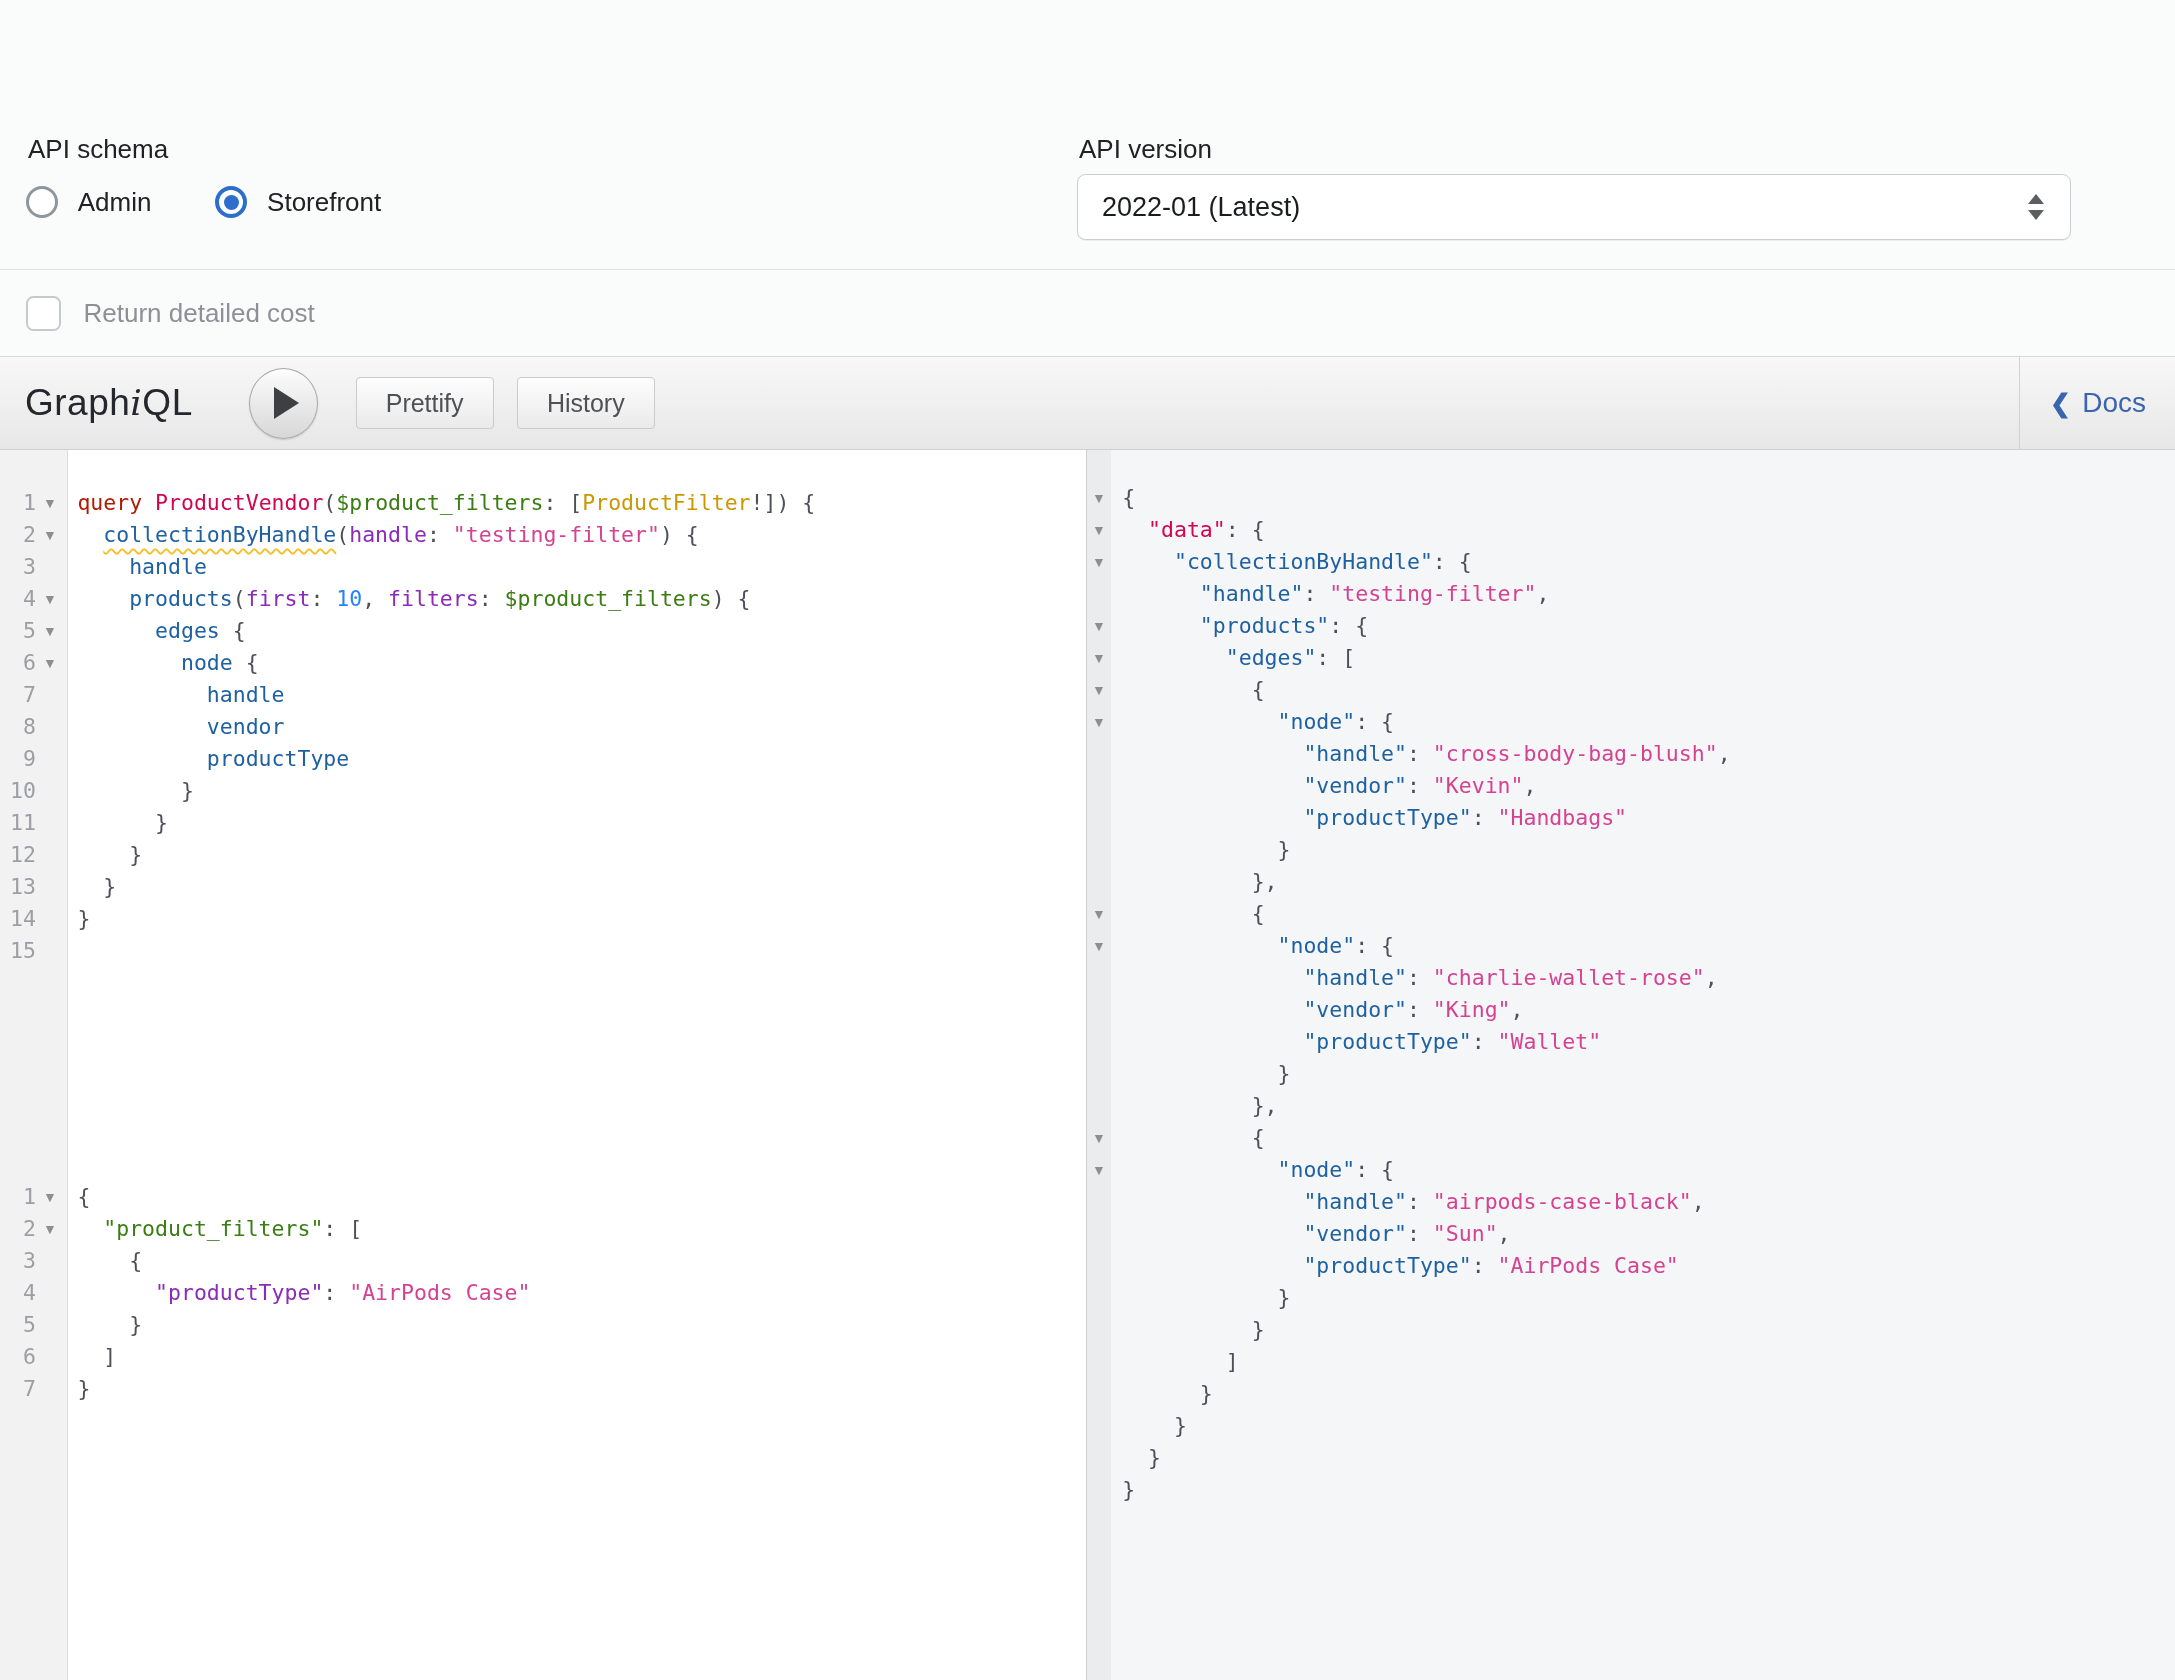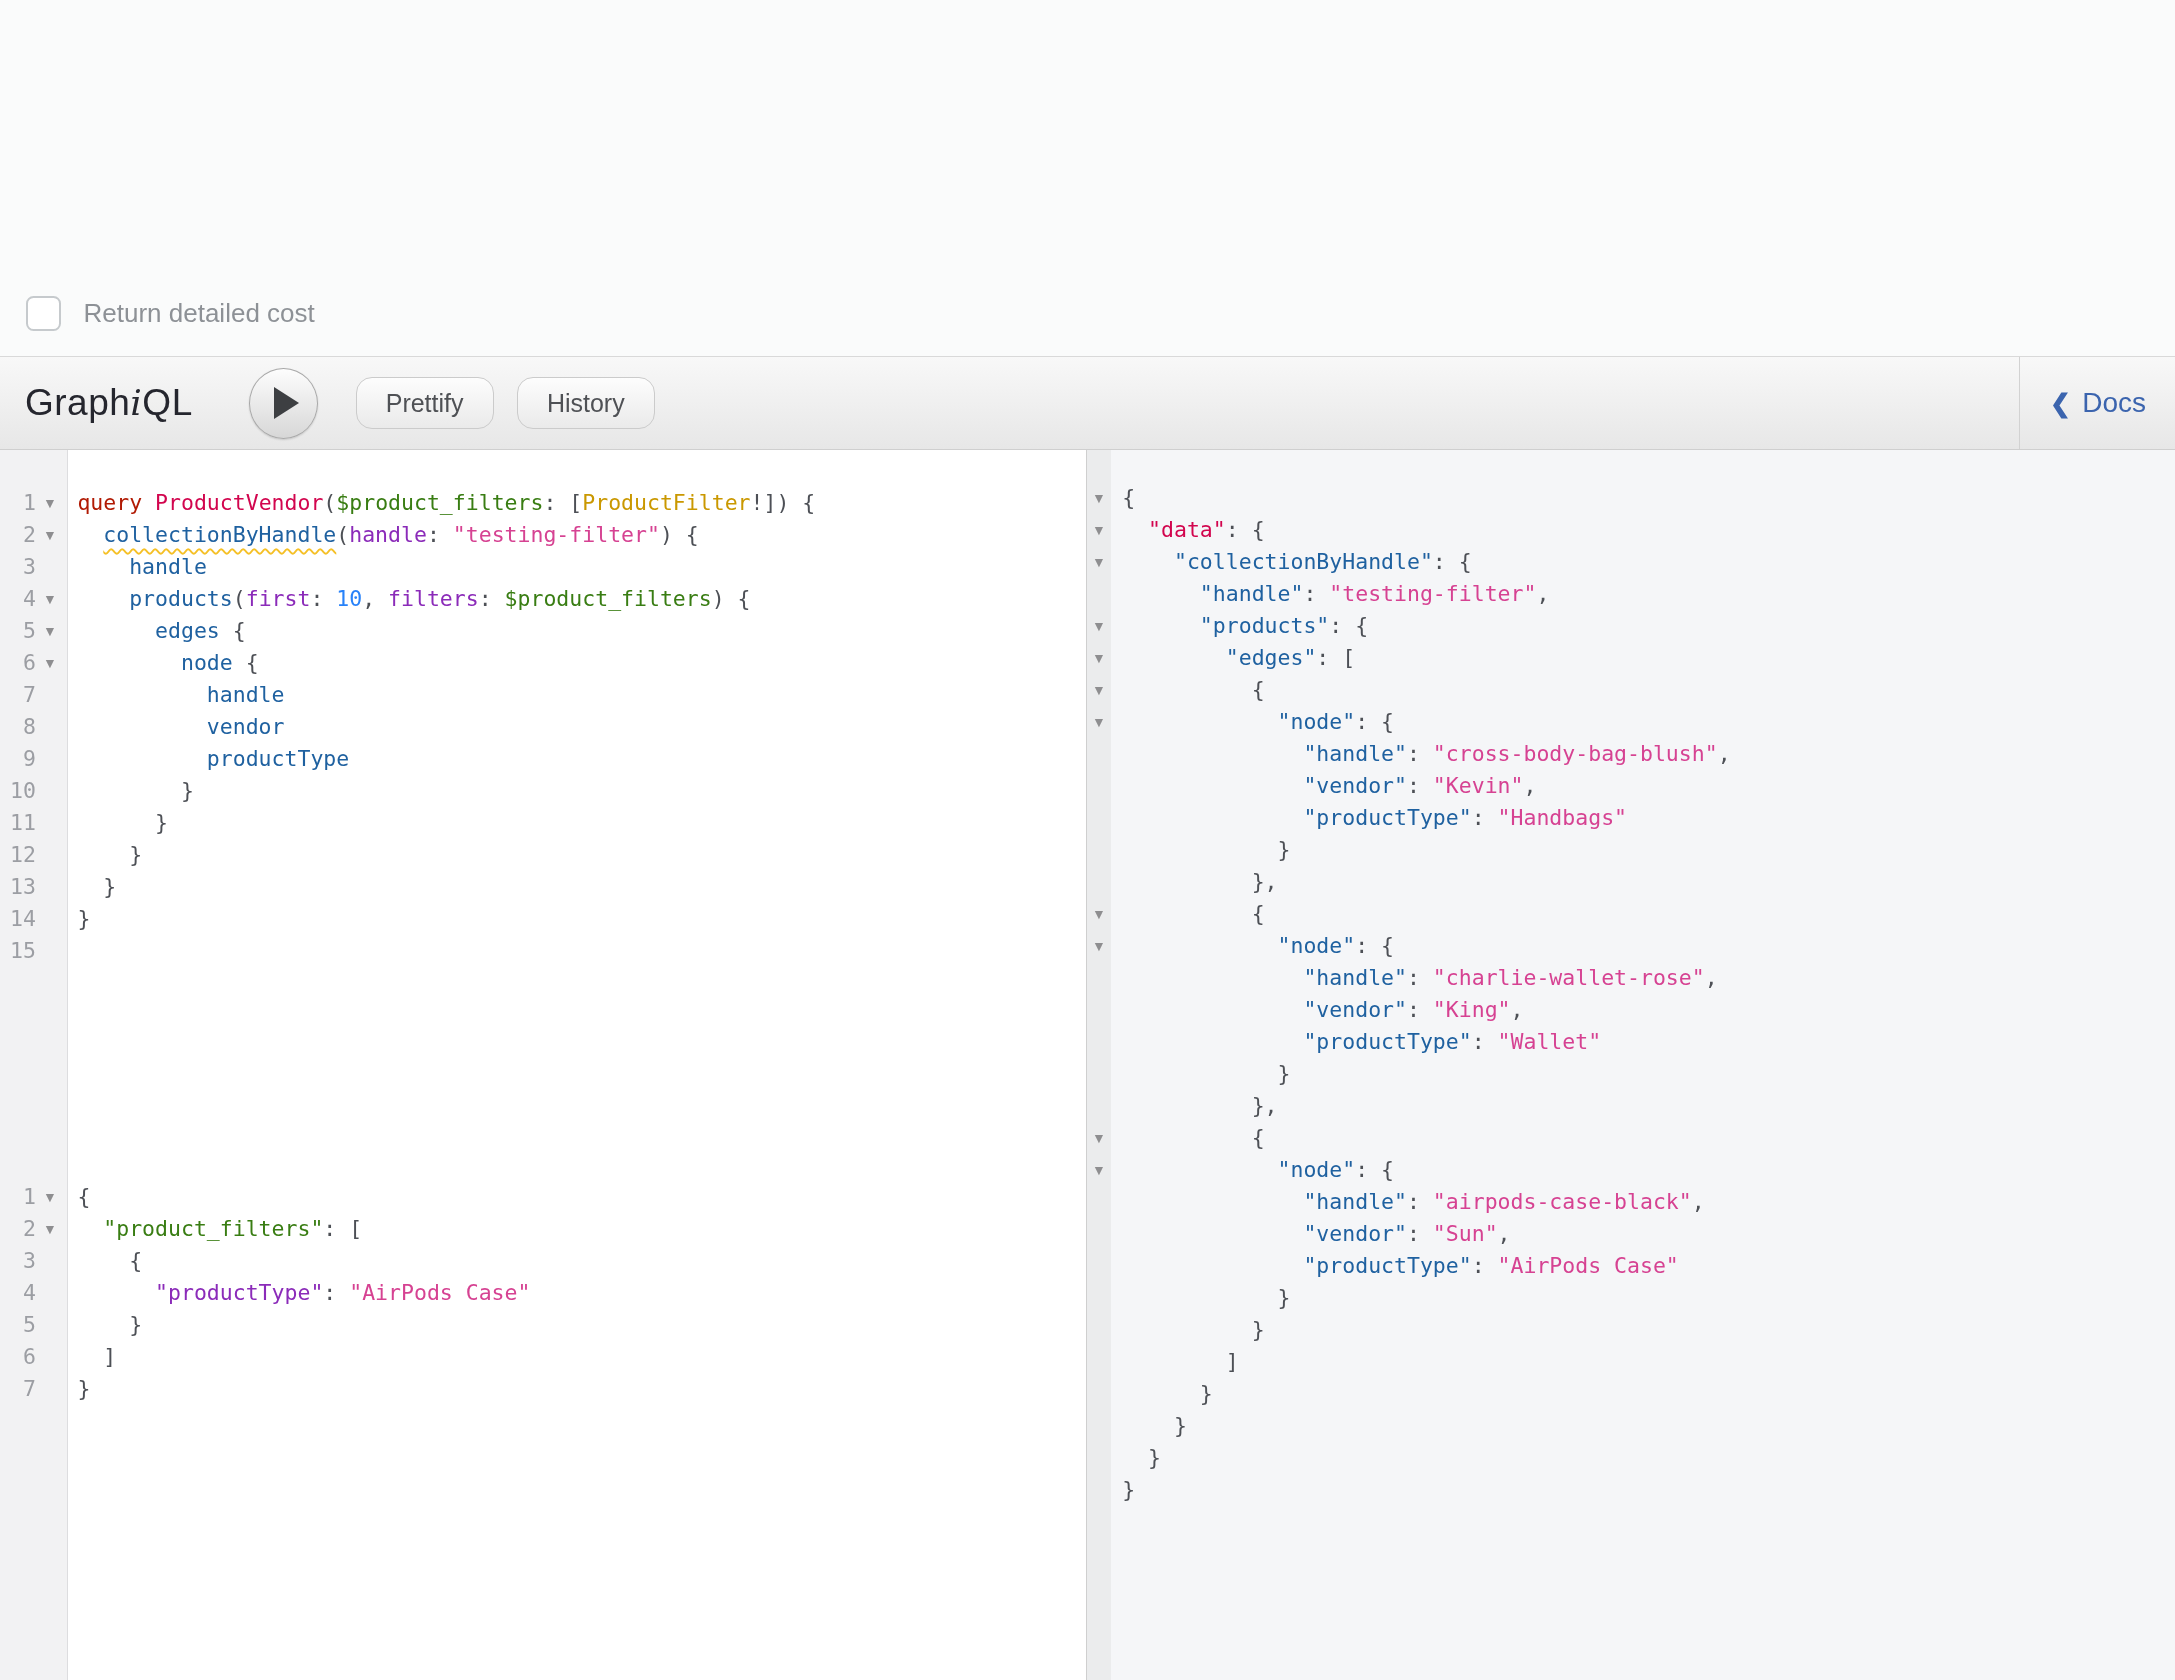--- a/index.html
+++ b/index.html
@@ -43,21 +43,21 @@
   .toolbar{position:absolute;left:0;top:356px;width:2176px;height:94px;box-sizing:border-box;
     background:linear-gradient(#f8f8f8,#e7e7e7);border-top:1.9px solid #d9d9d9;border-bottom:1.9px solid #cfcfcf;
     display:flex;align-items:center;}
   .logo{font-size:37px;color:#25262e;margin-left:25px;font-weight:500;letter-spacing:0.5px;}
   .logo em{font-family:"DejaVu Serif",serif;font-style:italic;font-size:36px;}
   .play-btn{width:69px;height:71px;border-radius:50%;margin-left:56px;cursor:pointer;
     background:linear-gradient(#fdfdfd,#d7d7d7);border:1.9px solid #a8a8a8;box-sizing:border-box;
     display:flex;align-items:center;justify-content:center;box-shadow:0 0.9px 1.9px rgba(0,0,0,.15);}
   .play-tri{width:0;height:0;border-top:16px solid transparent;border-bottom:16px solid transparent;
     border-left:25px solid #3d3f42;margin-left:6.6px;}
-  .tb-btn{height:52px;margin-left:23.4px;padding:0 29px;border-radius:16px;cursor:pointer;
+  .tb-btn{height:52px;margin-left:23.4px;padding:0 29px;border-radius:4px;cursor:pointer;
     background:linear-gradient(#fdfdfd,#eaeaea);border:1.9px solid #cbcbcb;box-sizing:border-box;
     font-size:25px;color:#4f5155;display:flex;align-items:center;font-family:"Liberation Sans",sans-serif;}
   .tb-btn.first{margin-left:38px;}
   .docs{margin-left:auto;height:100%;width:156px;border-left:1.9px solid #d2d2d2;
     display:flex;align-items:center;justify-content:center;gap:11.2px;cursor:pointer;}
   .docs .chev{font-size:25px;font-weight:bold;color:#3b64ae;}
   .docs .docs-label{font-size:28px;color:#3b64ae;}
 
   
   .workspace{position:absolute;left:0;top:450px;width:2176px;height:1231px;display:flex;}
@@ -98,20 +98,38 @@
   .tk-v{color:#397d13;text-align:right;}
   .tk-t{color:#ca9800;}
   .tk-x{color:#4d5056;}
 </style>
 </head>
 <body>
 
 <div class="page">
 
 
+  <section class="config">
+    <div class="cfg-label left-label">API schema</div>
+    <div class="radio-row">
+      <span class="radio"></span>
+      <span class="radio-label">Admin</span>
+      <span class="radio-gap"></span>
+      <span class="radio checked"></span>
+      <span class="radio-label">Storefront</span>
+    </div>
+    <div class="cfg-label right-label">API version</div>
+    <div class="select">
+      <span class="select-value">2022-01 (Latest)</span>
+      <span class="updown">
+          <i class="up"></i>
+          <i class="down"></i>
+        </span>
+    </div>
+  </section>
 
   <section class="cost">
     <span class="checkbox"></span>
     <span class="cost-label">Return detailed cost</span>
   </section>
 
   <div class="toolbar">
     <div class="logo"><span>Graph</span><em>i</em><span>QL</span></div>
     <div class="play-btn">
       <span class="play-tri"></span>

